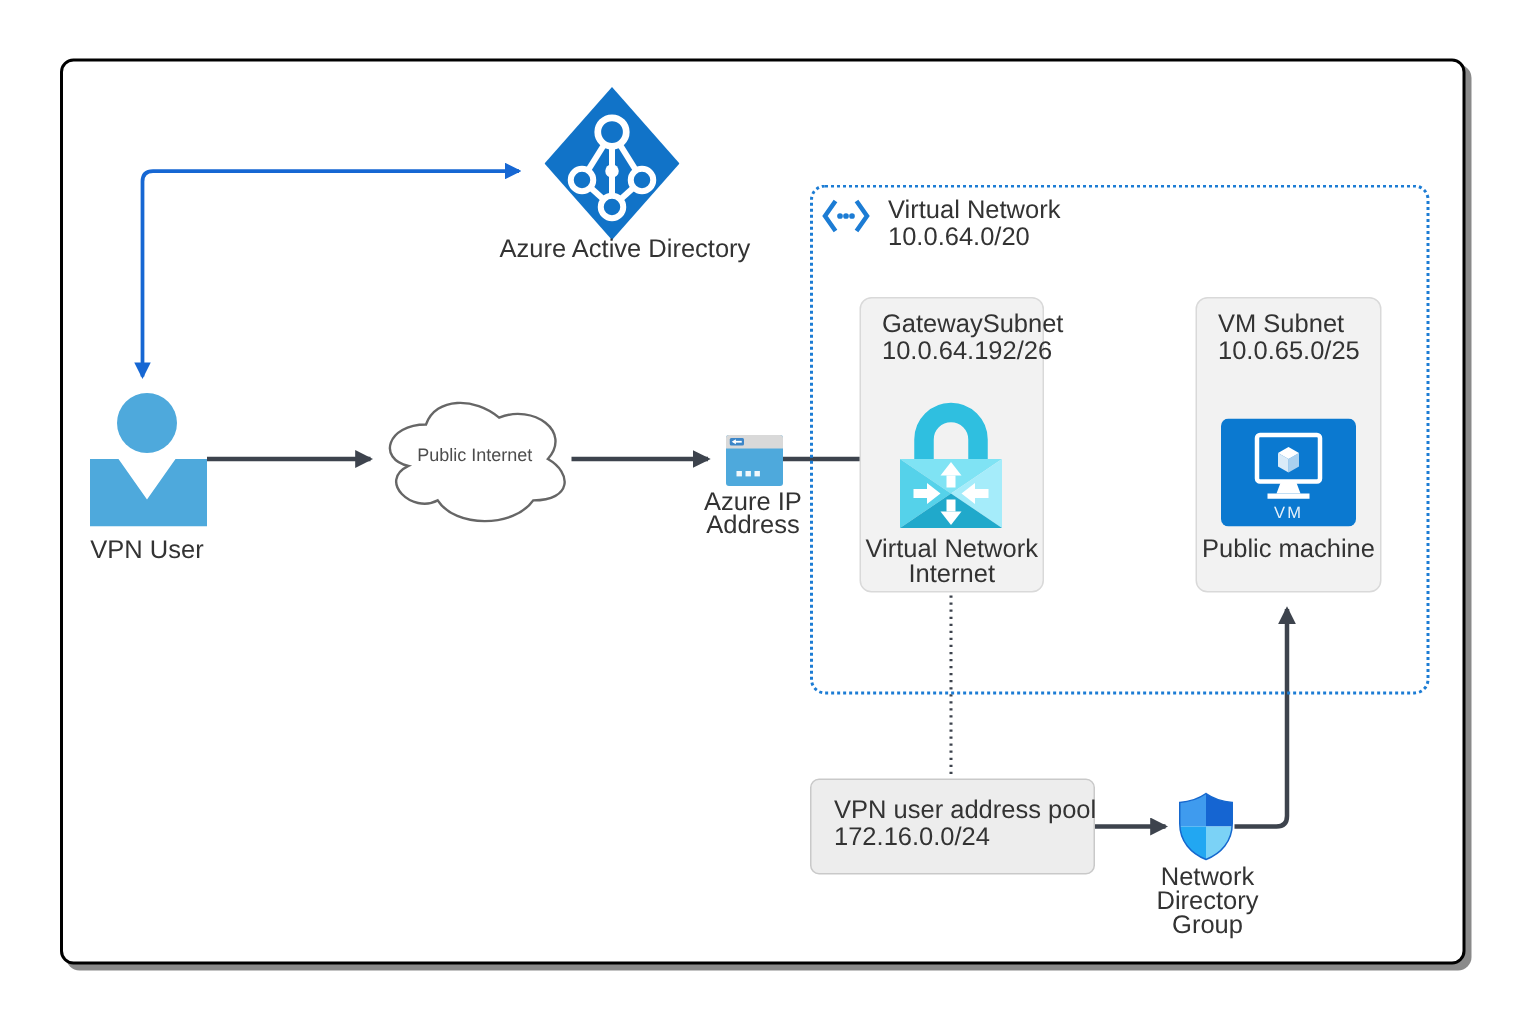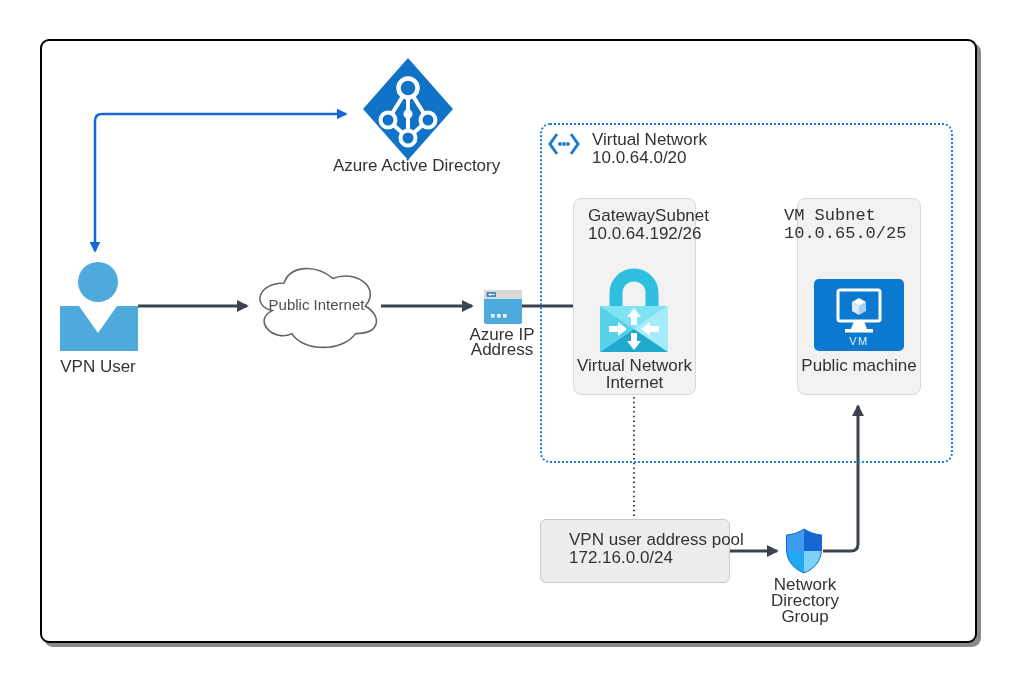--- a/index.html
+++ b/index.html
@@ -52,21 +52,21 @@
     width: 190px; height: 64px;
     background: #ededed;
     border: 1px solid #c9c9c9;
     border-radius: 6px;
   }
   .cloud-text {
     position: absolute;
     left: 251px; top: 296px;
     width: 131px;
     text-align: center;
-    font-size: 15px;
+    font-size: 12px;
     color: #4d4d4d;
   }
   svg { display: block; }
   .connector-layer { position: absolute; left: 0; top: 0; pointer-events: none; }
   .vm-badge {
     font-family: "Liberation Sans", sans-serif;
     font-size: 11px;
     letter-spacing: 1.5px;
   }
 </style>
@@ -174,39 +174,39 @@
       <polygon points="41,72 50,65 50,79"></polygon>
       <rect x="50" y="69" width="9" height="6"></rect>
     </g>
   </svg>
   <div class="label center" style="left:573px; top:357px; width:123px;">
     <div>Virtual Network</div>
     <div>Internet</div>
   </div>
 
   <div class="subnet-box" style="left:797px; top:198px; width:124px;"></div>
-  <div class="label" style="left:784px; top:207px; line-height:18px;font-family:Liberation Mono, monospace;">
+  <div class="label" style="left:812px; top:207px; line-height:18px;">
     <div>VM Subnet</div>
     <div>10.0.65.0/25</div>
   </div>
 
   <svg class="abs" style="left:814px; top:279px;" width="90" height="72" viewBox="0 0 90 72">
     <rect x="0" y="0" width="90" height="72" rx="5" fill="#0b79d0"></rect>
     <rect x="24" y="11" width="42" height="31" rx="2" fill="none" stroke="#ffffff" stroke-width="3"></rect>
     <polygon points="45,19 52,23 45,27 38,23" fill="#ffffff"></polygon>
     <polygon points="38,23 45,27 45,36 38,32" fill="#ffffff" opacity="0.85"></polygon>
     <polygon points="52,23 45,27 45,36 52,32" fill="#ffffff" opacity="0.65"></polygon>
     <polygon points="40,42 50,42 53,50 37,50" fill="#ffffff"></polygon>
     <rect x="31" y="50" width="28" height="3.5" fill="#ffffff"></rect>
     <text class="vm-badge" x="45" y="66" text-anchor="middle" fill="#ffffff" fill-opacity="0.9">VM</text>
   </svg>
   <div class="label center" style="left:797px; top:357px; width:124px;">Public machine</div>
 
   <div class="pool-box"></div>
-  <div class="label" style="left:556px; top:531px; line-height:18px;margin-left:13px;">
+  <div class="label" style="left:556px; top:531px; line-height:18px;">
     <div>VPN user address pool</div>
     <div>172.16.0.0/24</div>
   </div>
 
   <svg class="abs" style="left:785px; top:528px;" width="38" height="46" viewBox="0 0 38 46">
     <defs>
       <clipPath id="nsg-clip">
         <path d="M19 1 C14 4.5 7.5 6.5 1.5 7 V21 C1.5 33 9 41 19 45 C29 41 36.5 33 36.5 21 V7 C30.5 6.5 24 4.5 19 1 Z"></path>
       </clipPath>
     </defs>

